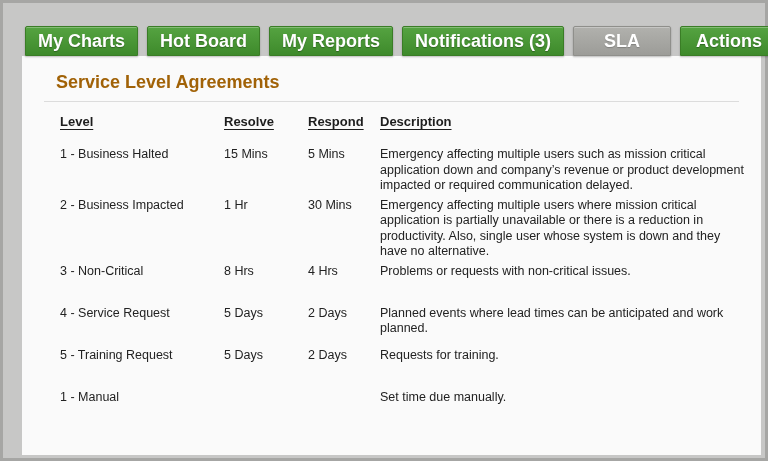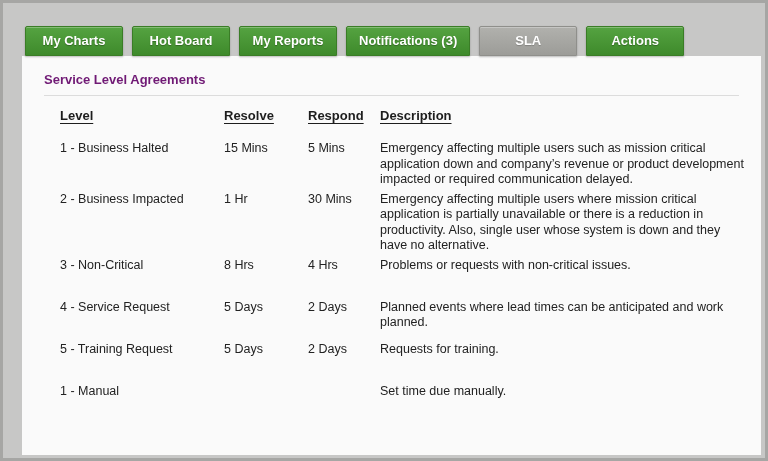--- a/index.html
+++ b/index.html
@@ -27,21 +27,21 @@
     gap: 9px;
     z-index: 2;
   }
   .tab {
     min-width: 98px;
     height: 30px;
     box-sizing: border-box;
     padding: 0 12px;
     line-height: 28px;
     text-align: center;
-    font-size: 13px;
+    font-size: 18px;
     font-weight: bold;
     color: #ffffff;
     background: linear-gradient(#55a341, #3e8a2b);
     border: 1px solid #3a7d26;
     border-radius: 2px 2px 0 0;
     box-shadow: inset 0 1px 0 rgba(255,255,255,0.28), 0 1px 2px rgba(0,0,0,0.25);
     text-shadow: 0 1px 1px rgba(0,0,0,0.3);
     cursor: pointer;
     white-space: nowrap;
   }
@@ -55,24 +55,24 @@
     left: 22px;
     top: 56px;
     width: 739px;
     height: 399px;
     background: #fafafa;
     box-sizing: border-box;
     padding: 16px 22px 0 22px;
     z-index: 1;
   }
   .panel-title {
-    font-size: 13px;
+    font-size: 18px;
     font-weight: bold;
-    color: #701a75;
-    margin: 0 0 8px 0;
+    color: #a16207;
+    margin: 0 0 8px 12px;
   }
   .panel-rule {
     border: none;
     border-top: 1px solid #dcdcdc;
     margin: 0 0 12px 0;
   }
   table.sla-table {
     width: 100%;
     border-collapse: collapse;
     table-layout: fixed;

